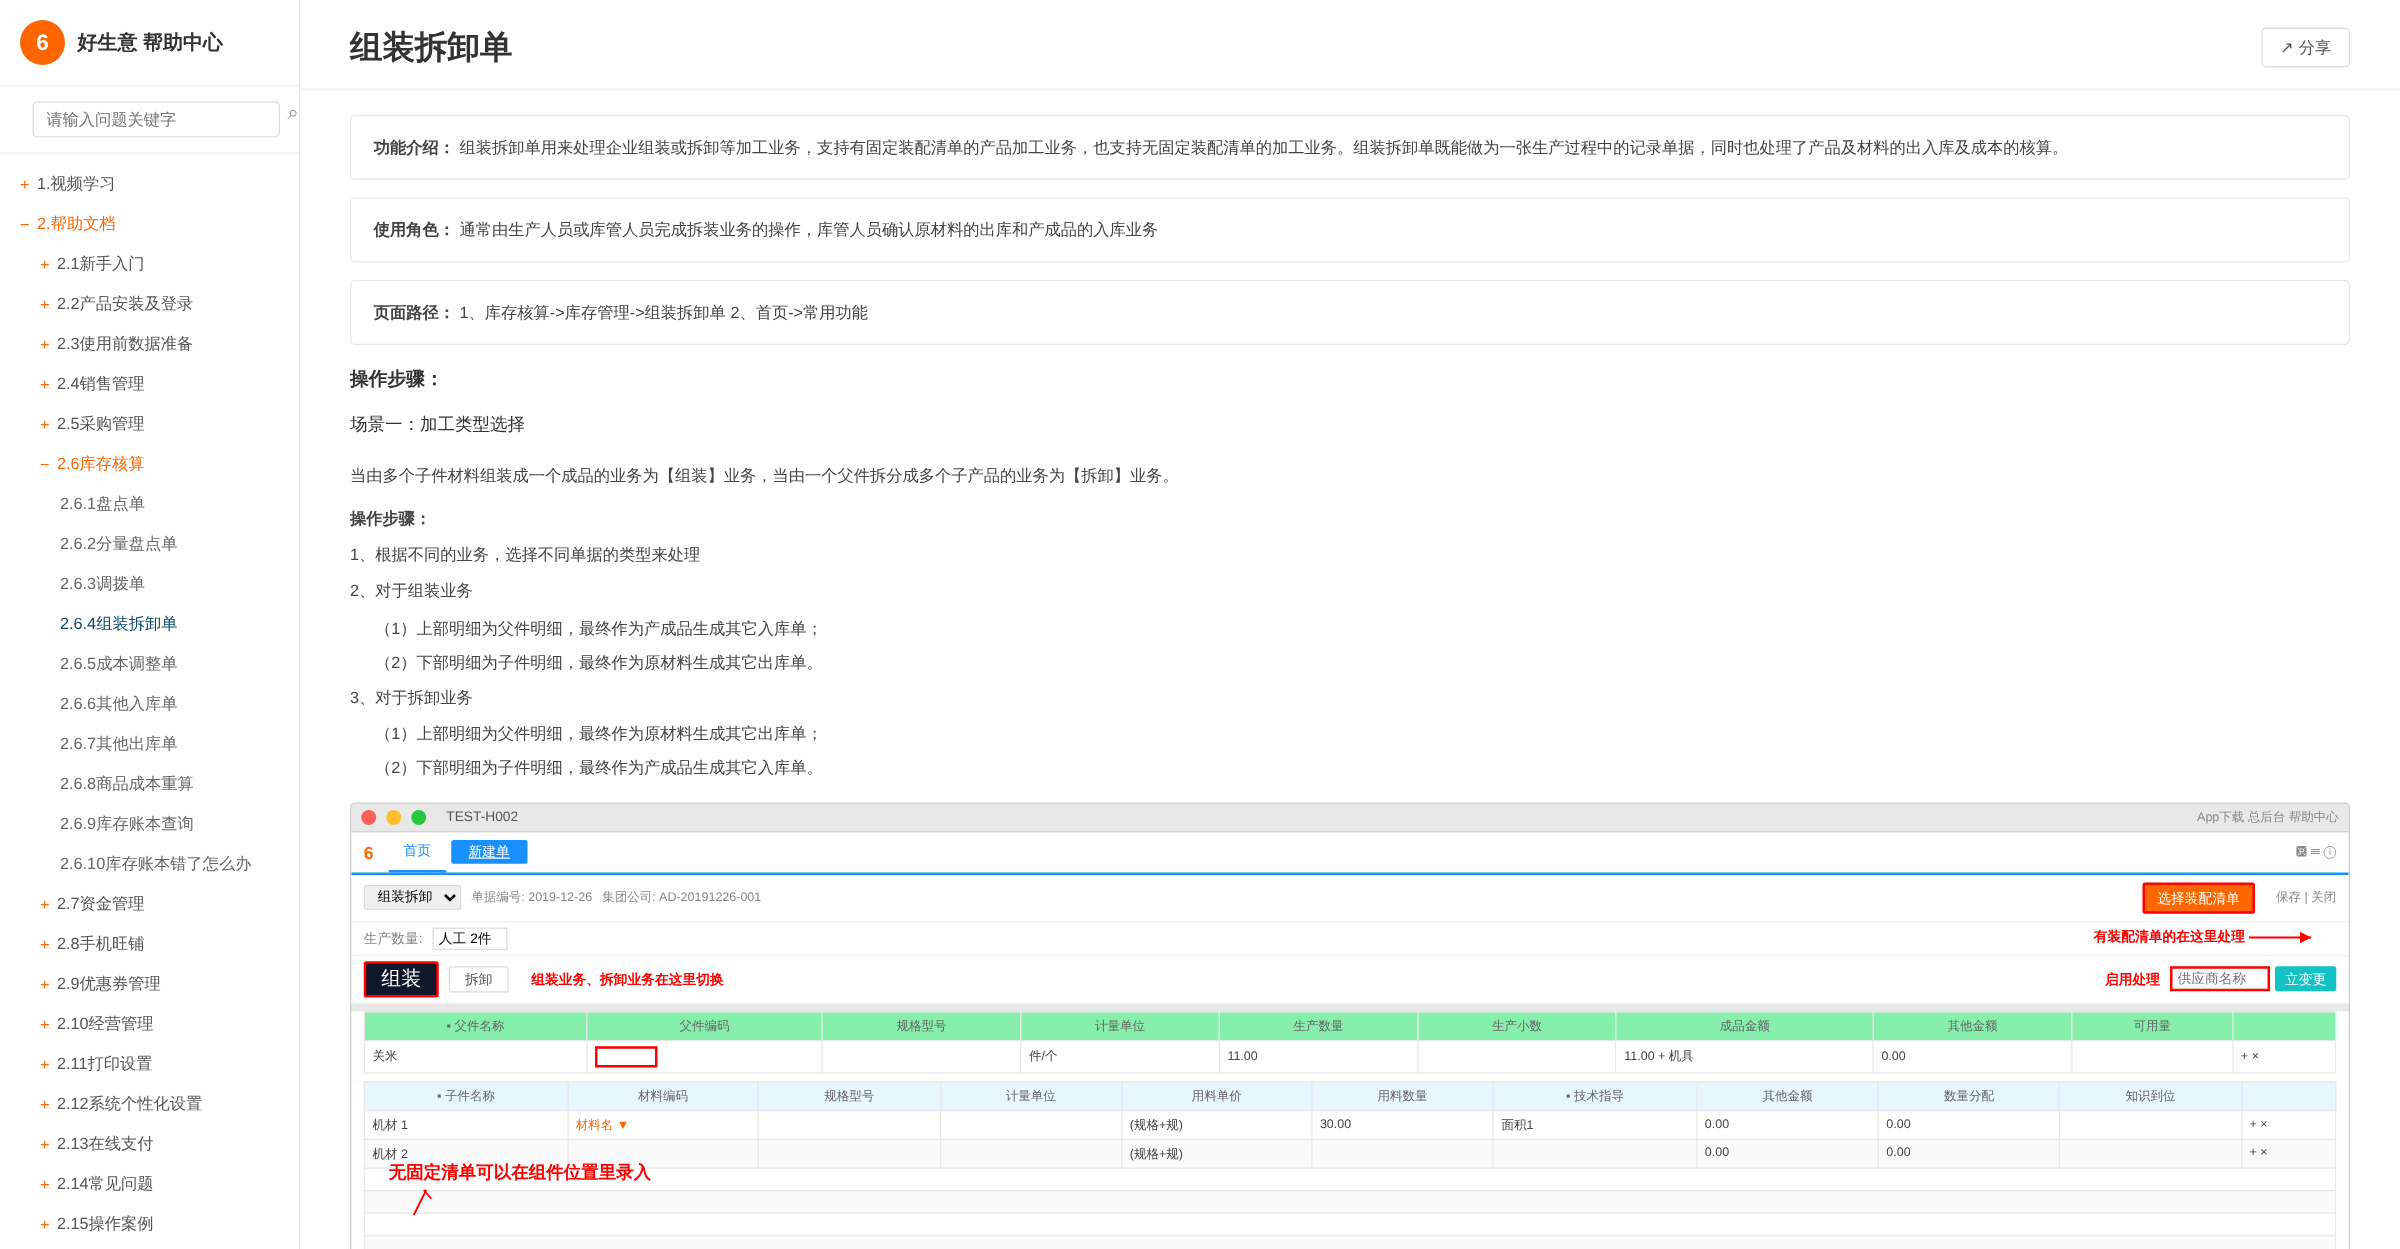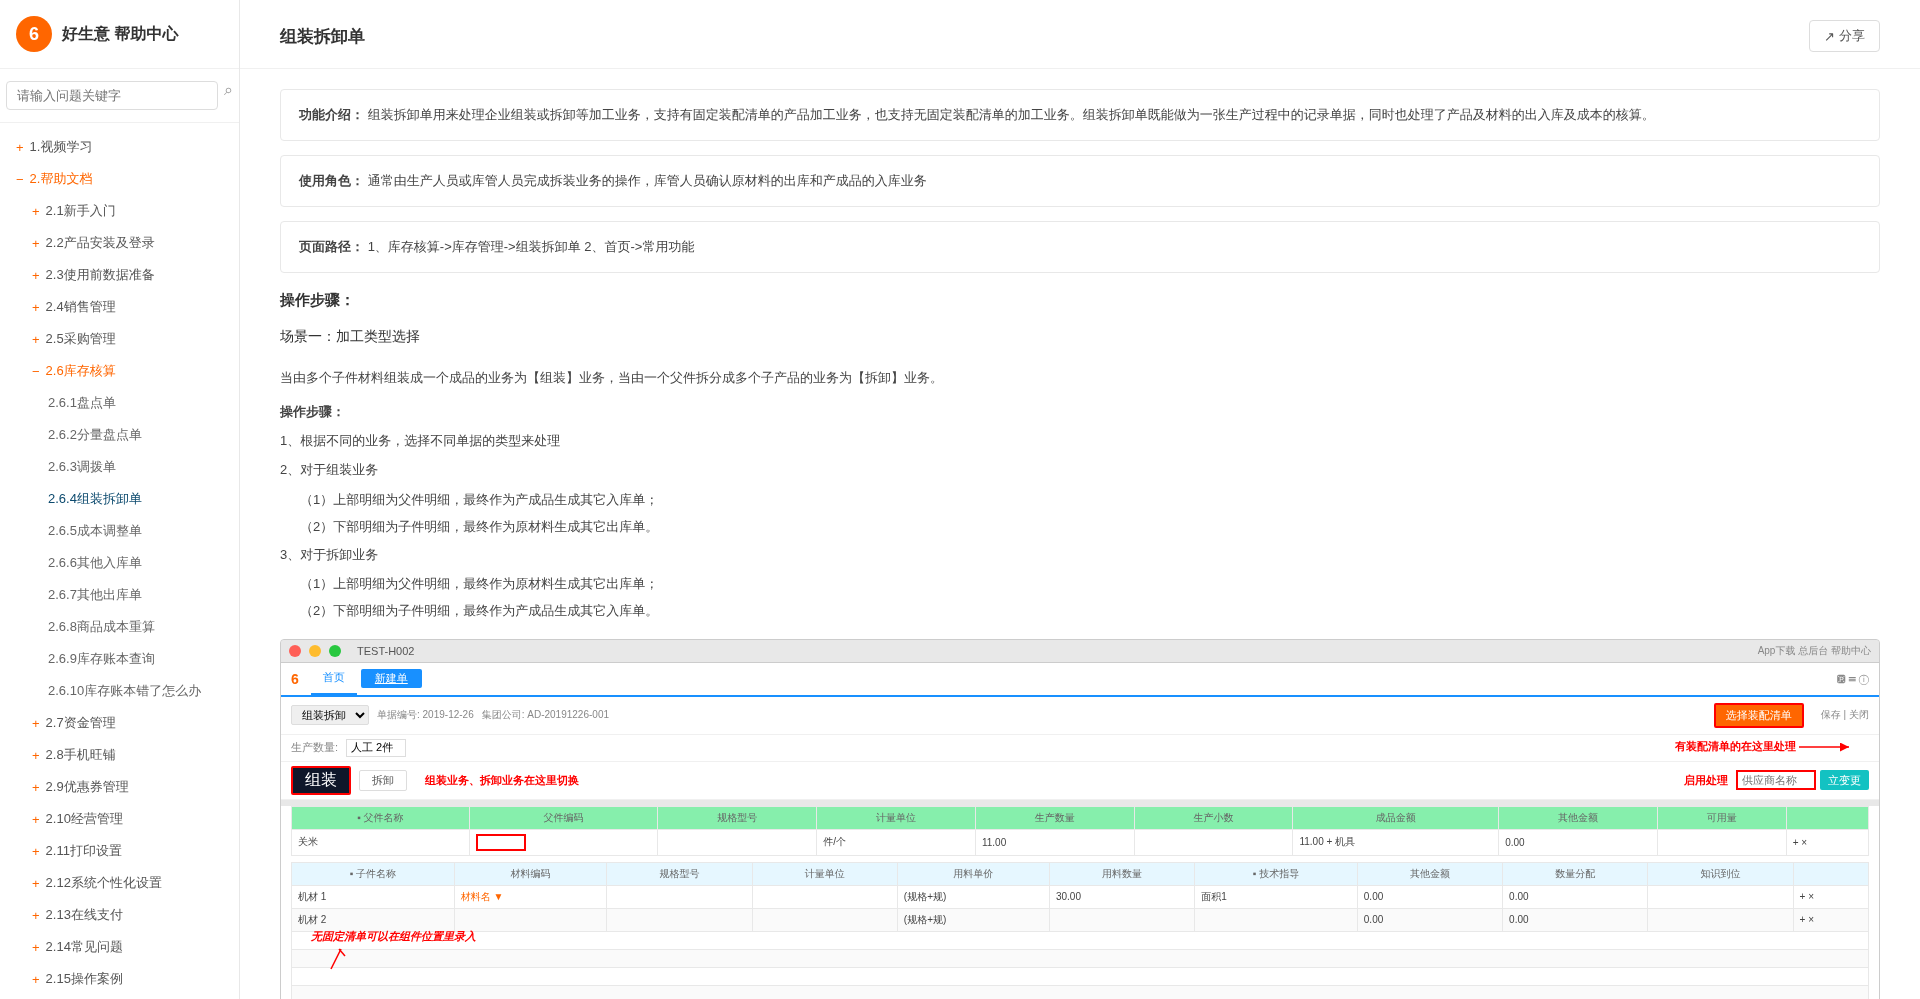--- a/index.html
+++ b/index.html
@@ -25,21 +25,21 @@
     .logo-circle {
       width: 36px; height: 36px;
       background: #f60;
       border-radius: 50%;
       display: flex; align-items: center; justify-content: center;
       color: #fff; font-size: 18px; font-weight: bold; margin-right: 10px;
     }
     .logo-text { font-size: 16px; font-weight: bold; color: #333; }
 
     .search-bar {
-      padding: 12px 6px;
+      padding: 12px 26px;
       border-bottom: 1px solid #f0f0f0;
       display: flex; align-items: flex-start;
     }
     .search-bar input {
       flex: 1; border: 1px solid #ddd; border-radius: 4px;
       padding: 6px 10px; font-size: 13px; outline: none;
       color: #999;
     }
     .search-bar .search-icon-btn {
       margin-left: 6px; cursor: pointer; color: #999;
@@ -74,21 +74,21 @@
       margin: 0;
       min-height: 100%;
     }
     #page-header {
       padding: 20px 40px 16px 40px;
       border-bottom: 1px solid #f0f0f0;
       display: flex; align-items: center; justify-content: space-between;
       background: #fff;
     }
     #page-title {
-      font-size: 17px; font-weight: bold; color: #333;
+      font-size: 26px; font-weight: bold; color: #333;
     }
     .share-btn {
       border: 1px solid #ddd; background: #fff;
       padding: 6px 14px; border-radius: 4px;
       cursor: pointer; font-size: 13px; color: #555;
       display: flex; align-items: center; gap: 4px;
     }
 
     #content-body {
       padding: 20px 40px;
@@ -477,21 +477,21 @@
                 </tr>
               <tr>
                   <td colspan="11" style="height:18px;"></td>
                 </tr>
               <tr>
                   <td colspan="11" style="height:18px;"></td>
                 </tr>
             </tbody>
           </table>
 
-          <div style="position:absolute; left:30px; bottom:30px; color:#f00; font-size:11px; font-weight:bold;font-style:italic;">
+          <div style="position:absolute; left:30px; bottom:30px; color:#f00; font-size:14px; font-weight:bold;">
             <span>无固定清单可以在组件位置里录入</span>
             
             <svg width="40" height="30" style="display:block;">
               <line x1="20" y1="25" x2="30" y2="5" stroke="#f00" stroke-width="1.5"></line>
               <line x1="28" y1="5" x2="34" y2="12" stroke="#f00" stroke-width="1.5"></line>
             </svg>
           </div>
         </div>
 
         <div style="background:#fff; padding:4px 10px; border-top:1px solid #e8e8e8; font-size:10px; color:#444; display:flex; gap:16px; align-items:center;">

